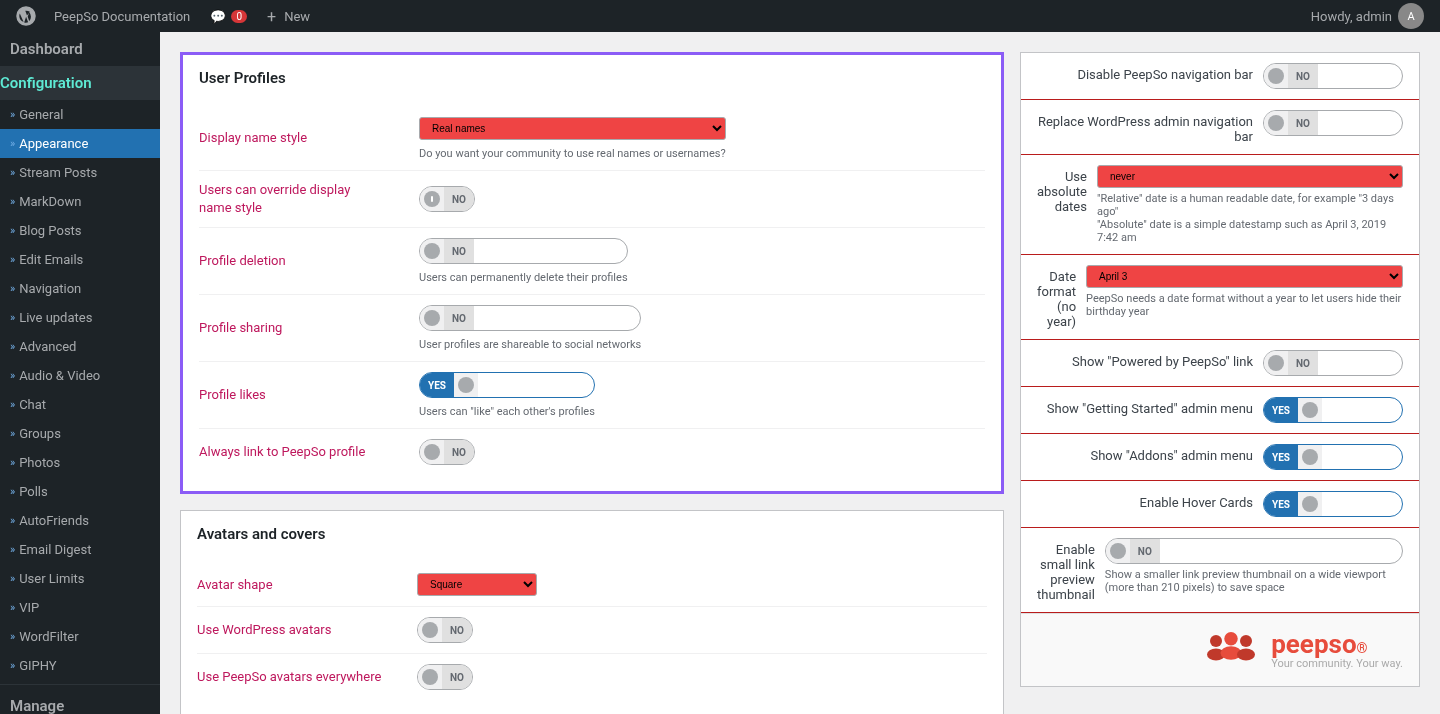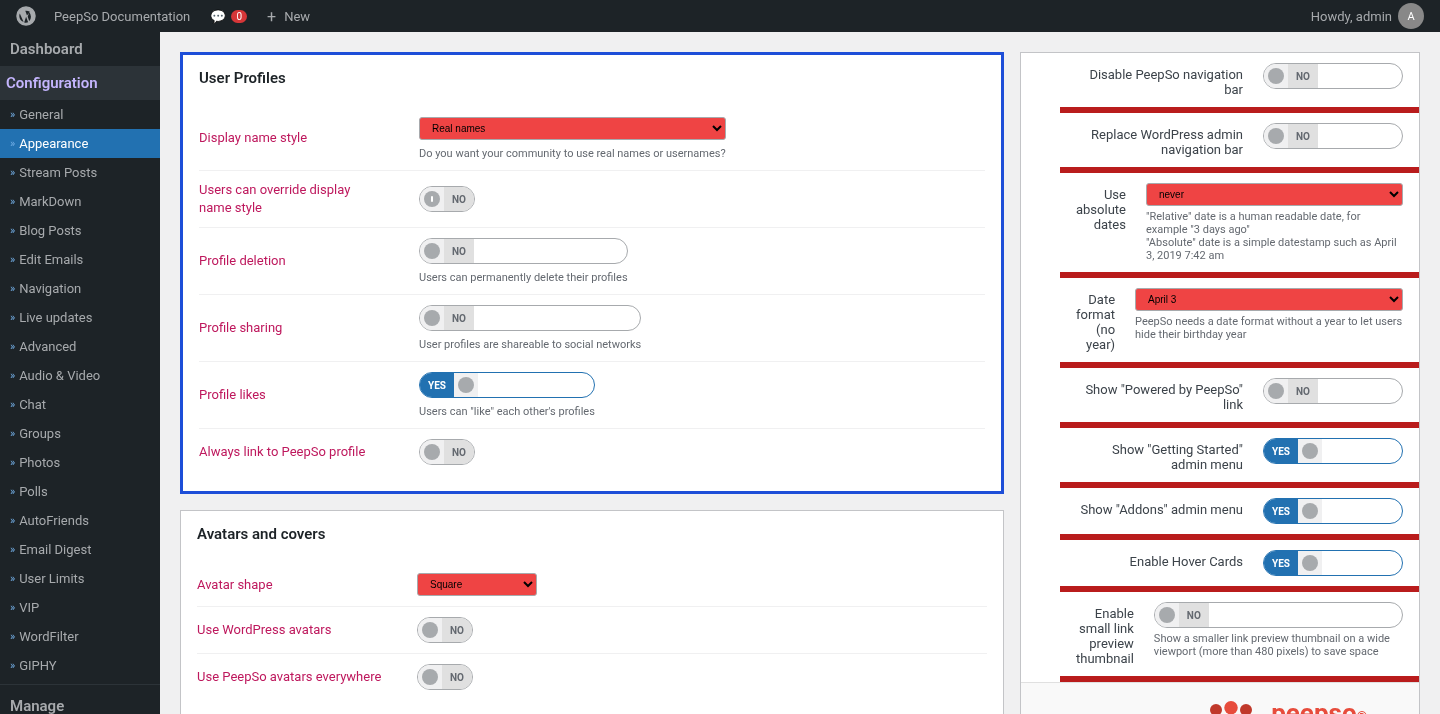--- a/index.html
+++ b/index.html
@@ -56,21 +56,21 @@
       background: #f0f0f1;
       padding: 20px 20px 20px 20px;
     }
 
     .section-box {
       background: #fff;
       border: 1px solid #c3c4c7;
       padding: 0;
       margin-bottom: 16px;
     }
-    .section-box.highlighted { border: 3px solid #1d4ed8; }
+    .section-box.highlighted { border: 3px solid #8b5cf6; }
     .section-title {
       font-size: 15px;
       font-weight: 600;
       color: #1d2327;
       padding: 14px 16px 10px 16px;
       border-bottom: 0;
     }
     .section-inner { padding: 10px 16px 16px 16px; }
 
     
@@ -107,23 +107,22 @@
     }
 
     
     .right-panel { width: 400px; flex-shrink: 0; }
     .right-section { background: #fff; border: 1px solid #c3c4c7; margin-bottom: 16px; }
 
     .right-row {
       display: flex;
       align-items: flex-start;
       padding: 10px 16px;
-      border-bottom: 6px solid #b91c1c;
-      gap: 10px;
-      margin-left: 39px;
+      border-bottom: 1px solid #b91c1c;
+      gap: 0;
     }
     .right-row:last-child { border-bottom: 0; }
     .right-label {
       flex: 1;
       text-align: right;
       padding-right: 10px;
       font-size: 13px;
       color: #3c434a;
       padding-top: 4px;
     }
@@ -156,21 +155,21 @@
       <span>Howdy, admin</span>
       <div class="adminbar-avatar">A</div>
     </div>
   </div>
 </div>
 
 <div id="main-wrap">
 
   <div id="adminmenu">
     <div class="menu-top">Dashboard</div>
-    <div class="menu-top" style="color:#c4b5fd; background:#2c3338; padding: 8px 6px;">Configuration</div>
+    <div class="menu-top" style="color:#5eead4; background:#2c3338; padding: 8px 0;">Configuration</div>
     <div class="menu-item">
       <span class="arrow">»</span>
       <span>General</span>
     </div>
     <div class="menu-item active">
       <span class="arrow">»</span>
       <span>Appearance</span>
     </div>
     <div class="menu-item">
       <span class="arrow">»</span>
@@ -481,21 +480,21 @@
 
           <div class="right-row">
             <div class="right-label">Enable small link preview thumbnail</div>
             <div class="right-control">
               <div class="toggle-off" style="border:1px solid #a7aaad; border-radius:20px; display:inline-flex; align-items:center; height:26px; overflow:hidden;">
                 <div style="background:#f0f0f1; display:flex; align-items:center; height:100%; padding:0 4px;">
                   <div style="width:16px;height:16px;background:#a7aaad;border-radius:50%;"></div>
                 </div>
                 <div style="background:#e0e0e0; color:#646970; font-size:10px; font-weight:700; padding:0 8px; height:100%; display:flex; align-items:center;">NO</div>
               </div>
-              <div class="right-desc">Show a smaller link preview thumbnail on a wide viewport (more than 480 pixels) to save space</div>
+              <div class="right-desc">Show a smaller link preview thumbnail on a wide viewport (more than 210 pixels) to save space</div>
             </div>
           </div>
 
           <div style="background:#f9f9f9; border-top:1px solid #e0e0e0; padding:12px 16px; display:flex; align-items:center; justify-content:flex-end; gap:10px;">
 
             <svg width="60" height="48" viewBox="0 0 80 60">
 
               <circle cx="20" cy="18" r="8" fill="#c0392b"></circle>
               <ellipse cx="20" cy="36" rx="12" ry="8" fill="#c0392b"></ellipse>
               <circle cx="40" cy="15" r="9" fill="#e74c3c"></circle>

